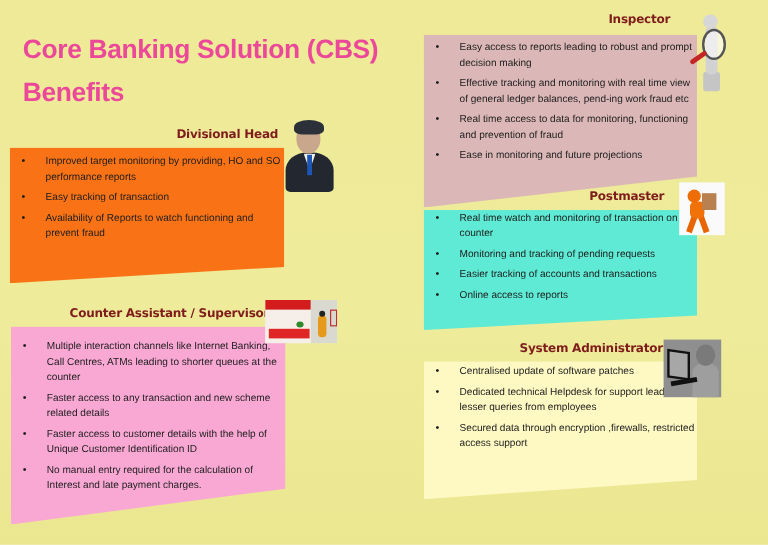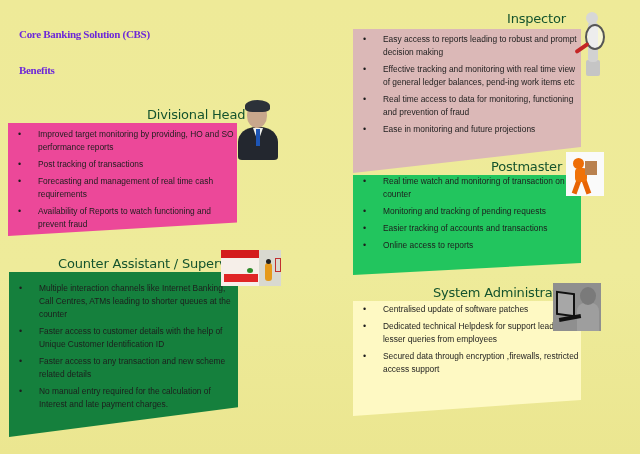--- a/index.html
+++ b/index.html
@@ -3,50 +3,50 @@
 <meta charset="utf-8">
 <style>
   html, body { margin:0; padding:0; }
   body {
     width:640px; height:454px; overflow:hidden; position:relative;
     background: linear-gradient(180deg, #eeea98 0%, #eeeb9a 60%, #ebe690 100%);
     font-family: "Liberation Sans", sans-serif;
     color:#1d1d1d;
   }
   .title {
-    position:absolute; left:19px; color:#6d28d9; font-weight:bold;
-    font-family: Liberation Serif, serif; font-size:11px; letter-spacing:-0.3px;
+    position:absolute; left:19px; color:#ec4899; font-weight:bold;
+    font-family: Liberation Sans, sans-serif; font-size:22px; letter-spacing:-0.3px;
   }
   .t1 { top:28px; }
   .t2 { top:64px; }
 
   .heading {
-    position:absolute; font-family:"DejaVu Sans", sans-serif; font-weight:normal;
-    font-size:13px; color:#14532d; white-space:nowrap; letter-spacing:-0.2px;
+    position:absolute; font-family:"DejaVu Sans", sans-serif; font-weight:bold;
+    font-size:10px; color:#7f1d1d; white-space:nowrap; letter-spacing:-0.2px;
   }
 
   .panel {
     position:absolute; box-sizing:border-box;
   }
   .panel ul { list-style:none; margin:0; padding:0; }
   .panel li {
     position:relative; font-size:8.4px; line-height:13px; padding-left:30px;
     margin-bottom:4px;
   }
   .panel li::before {
     content:"\2022"; position:absolute; left:10px; top:0; font-size:9px;
   }
 
-  .p-div { left:8px; top:123px; width:229px; height:113px; background:#ec4899;
+  .p-div { left:8px; top:123px; width:229px; height:113px; background:#f97316;
     clip-path: polygon(0 0, 100% 0, 100% 88%, 0 100%); padding:5px 0 0 0; }
-  .p-cnt { left:9px; top:272px; width:229px; height:165px; background:#15803d;
+  .p-cnt { left:9px; top:272px; width:229px; height:165px; background:#f9a8d4;
     clip-path: polygon(0 0, 100% 0, 100% 82%, 0 100%); padding:10px 0 0 0; }
   .p-ins { left:353px; top:29px; width:228px; height:144px; background:#dbb8b7;
     clip-path: polygon(0 0, 100% 0, 100% 82%, 0 100%); padding:4px 0 0 0; }
-  .p-pst { left:353px; top:175px; width:228px; height:100px; background:#22c55e;
+  .p-pst { left:353px; top:175px; width:228px; height:100px; background:#5eead4;
     clip-path: polygon(0 0, 100% 0, 100% 88%, 0 100%); padding:0 0 0 0; }
   .p-sys { left:353px; top:301px; width:228px; height:115px; background:#fef9c3;
     clip-path: polygon(0 0, 100% 0, 100% 86%, 0 100%); padding:2px 0 0 0; }
 
   .pic { position:absolute; box-sizing:border-box; }
   
   .avatar { left:238px; top:100px; width:40px; height:60px; }
   .avatar .head { position:absolute; left:9px; top:4px; width:20px; height:24px; background:#c8a78c; border-radius:45% 45% 50% 50%; }
   .avatar .hair { position:absolute; left:7px; top:0; width:25px; height:12px; background:#2c3139; border-radius:50% 50% 30% 30%; }
   .avatar .suit { position:absolute; left:0; top:27px; width:40px; height:33px; background:#23272f; border-radius:45% 45% 10% 10%; }
@@ -90,58 +90,57 @@
 </head>
 <body>
 
 <div class="title t1">Core Banking Solution (CBS)</div>
 <div class="title t2">Benefits</div>
 
 <div class="heading" style="left:147px; top:107px;">Divisional Head</div>
 <div class="panel p-div">
   <ul>
     <li>Improved target monitoring by providing, HO and SO performance reports</li>
-    <li>Post tracking of transactions</li>
-    <li>Forecasting and management of real time cash requirements</li>
+    <li>Easy tracking of transaction</li>
     <li>Availability of Reports to watch functioning and prevent fraud</li>
   </ul>
 </div>
 <div class="pic avatar">
   <div class="suit"></div>
     <div class="shirt"></div>
     <div class="tie"></div>
   <div class="head"></div>
     <div class="hair"></div>
 </div>
 
 <div class="heading" style="left:58px; top:256px;">Counter Assistant / Supervisor</div>
 <div class="panel p-cnt">
   <ul>
     <li>Multiple interaction channels like Internet Banking, Call Centres, ATMs leading to shorter queues at the counter</li>
+    <li>Faster access to any transaction and new scheme related details</li>
     <li>Faster access to customer details with the help of Unique Customer Identification ID</li>
-    <li>Faster access to any transaction and new scheme related details</li>
     <li>No manual entry required for the calculation of Interest and late payment charges.</li>
   </ul>
 </div>
 <div class="pic counter">
   <div class="desk"></div>
     <div class="roof"></div>
     <div class="deskbar"></div>
     <div class="plant"></div>
   <div class="wall"></div>
     <div class="window"></div>
     <div class="man"></div>
     <div class="manhead"></div>
 </div>
 
 <div class="heading" style="left:507px; top:11px;">Inspector</div>
 <div class="panel p-ins">
   <ul>
     <li>Easy access to reports leading to robust and prompt decision making</li>
-    <li>Effective tracking  and monitoring with real time view of general ledger balances, pend-ing work items etc</li>
+    <li>Effective tracking  and monitoring with real time view of general ledger balances, pend-ing work fraud etc</li>
     <li>Real time access to data for  monitoring, functioning and prevention of fraud</li>
     <li>Ease in monitoring and future  projections</li>
   </ul>
 </div>
 <div class="pic inspector">
   <div class="legs"></div>
     <div class="body"></div>
     <div class="head"></div>
   <div class="lens"></div>
     <div class="handle"></div>

